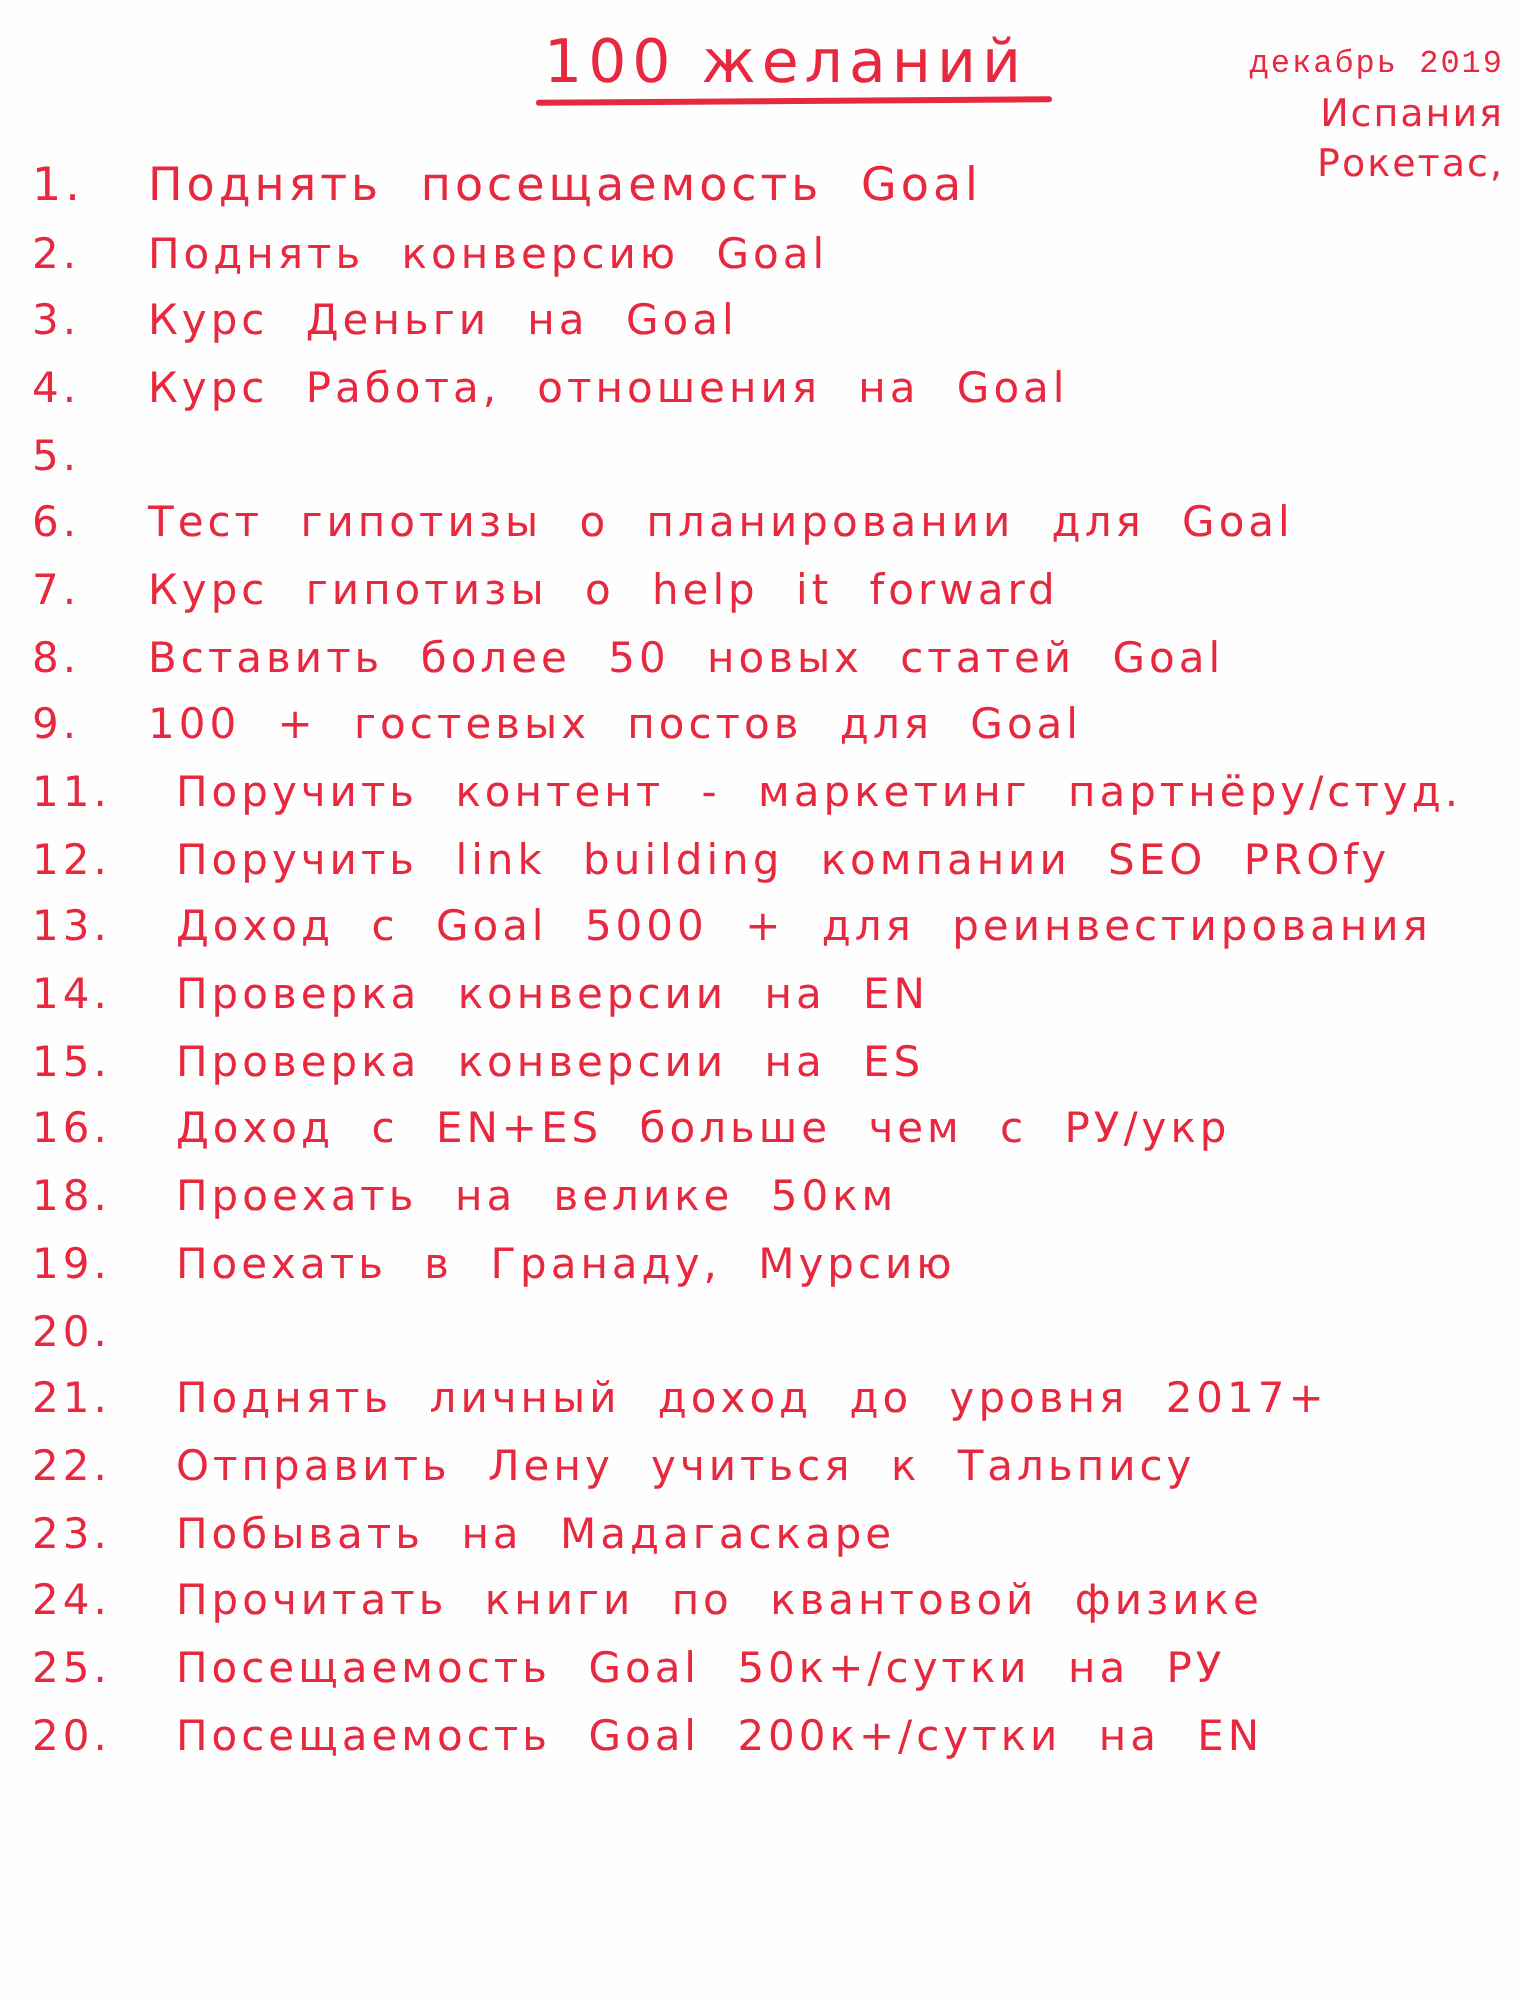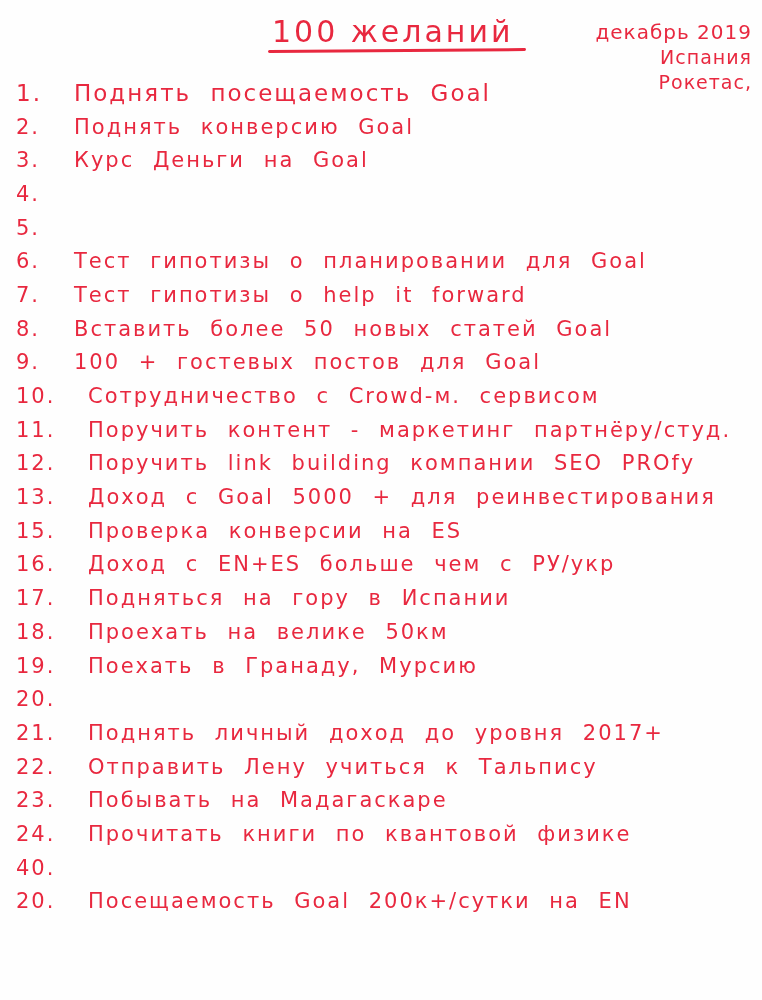--- a/index.html
+++ b/index.html
@@ -46,21 +46,21 @@
       position: absolute;
       right: 10px;
       top: 20px;
       text-align: right;
       font-size: 19px;
       line-height: 25px;
       color: #e8283f;
       letter-spacing: 1px;
     }
     .meta div { white-space: nowrap; }
-    .meta .date { font-size: 20px; }
+    .meta .date { font-size: 16px; font-family: Liberation Mono, monospace; }
     .list {
       position: absolute;
       left: 16px;
       top: 76px;
       width: 740px;
     }
     .item {
       position: relative;
       height: 33.7px;
       display: flex;
@@ -104,67 +104,64 @@
     <div class="item">
         <span class="num">2.</span>
         <span class="txt">Поднять конверсию Goal</span>
       </div>
     <div class="item">
         <span class="num">3.</span>
         <span class="txt">Курс Деньги на Goal</span>
       </div>
     <div class="item">
         <span class="num">4.</span>
+        <span class="txt">Курс Работа, отношения на Goal</span>
       </div>
     <div class="item">
         <span class="num">5.</span>
       </div>
     <div class="item">
         <span class="num">6.</span>
         <span class="txt">Тест гипотизы о планировании для Goal</span>
       </div>
     <div class="item">
         <span class="num">7.</span>
-        <span class="txt">Тест гипотизы о help it forward</span>
+        <span class="txt">Курс гипотизы о help it forward</span>
       </div>
     <div class="item">
         <span class="num">8.</span>
         <span class="txt">Вставить более 50 новых статей Goal</span>
       </div>
     <div class="item">
         <span class="num">9.</span>
         <span class="txt">100 + гостевых постов для Goal</span>
-      </div>
-    <div class="item">
-        <span class="num">10.</span>
-        <span class="txt">Сотрудничество с Crowd-м. сервисом</span>
       </div>
     <div class="item">
         <span class="num">11.</span>
         <span class="txt">Поручить контент - маркетинг партнёру/студ.</span>
       </div>
     <div class="item">
         <span class="num">12.</span>
         <span class="txt">Поручить link building компании SEO PROfy</span>
       </div>
     <div class="item">
         <span class="num">13.</span>
         <span class="txt">Доход с Goal 5000 + для реинвестирования</span>
       </div>
     <div class="item">
+        <span class="num">14.</span>
+        <span class="txt">Проверка конверсии на EN</span>
+      </div>
+    <div class="item">
         <span class="num">15.</span>
         <span class="txt">Проверка конверсии на ES</span>
       </div>
     <div class="item">
         <span class="num">16.</span>
         <span class="txt">Доход с EN+ES больше чем с РУ/укр</span>
-      </div>
-    <div class="item">
-        <span class="num">17.</span>
-        <span class="txt">Подняться на гору в Испании</span>
       </div>
     <div class="item">
         <span class="num">18.</span>
         <span class="txt">Проехать на велике 50км</span>
       </div>
     <div class="item">
         <span class="num">19.</span>
         <span class="txt">Поехать в Гранаду, Мурсию</span>
       </div>
     <div class="item">
@@ -180,20 +177,21 @@
       </div>
     <div class="item">
         <span class="num">23.</span>
         <span class="txt">Побывать на Мадагаскаре</span>
       </div>
     <div class="item">
         <span class="num">24.</span>
         <span class="txt">Прочитать книги по квантовой физике</span>
       </div>
     <div class="item">
-        <span class="num">40.</span>
+        <span class="num">25.</span>
+        <span class="txt">Посещаемость Goal 50к+/сутки на РУ</span>
       </div>
     <div class="item">
         <span class="num">20.</span>
         <span class="txt">Посещаемость Goal 200к+/сутки на EN</span>
       </div>
   </div>
 </div>
 
 </body></html>

